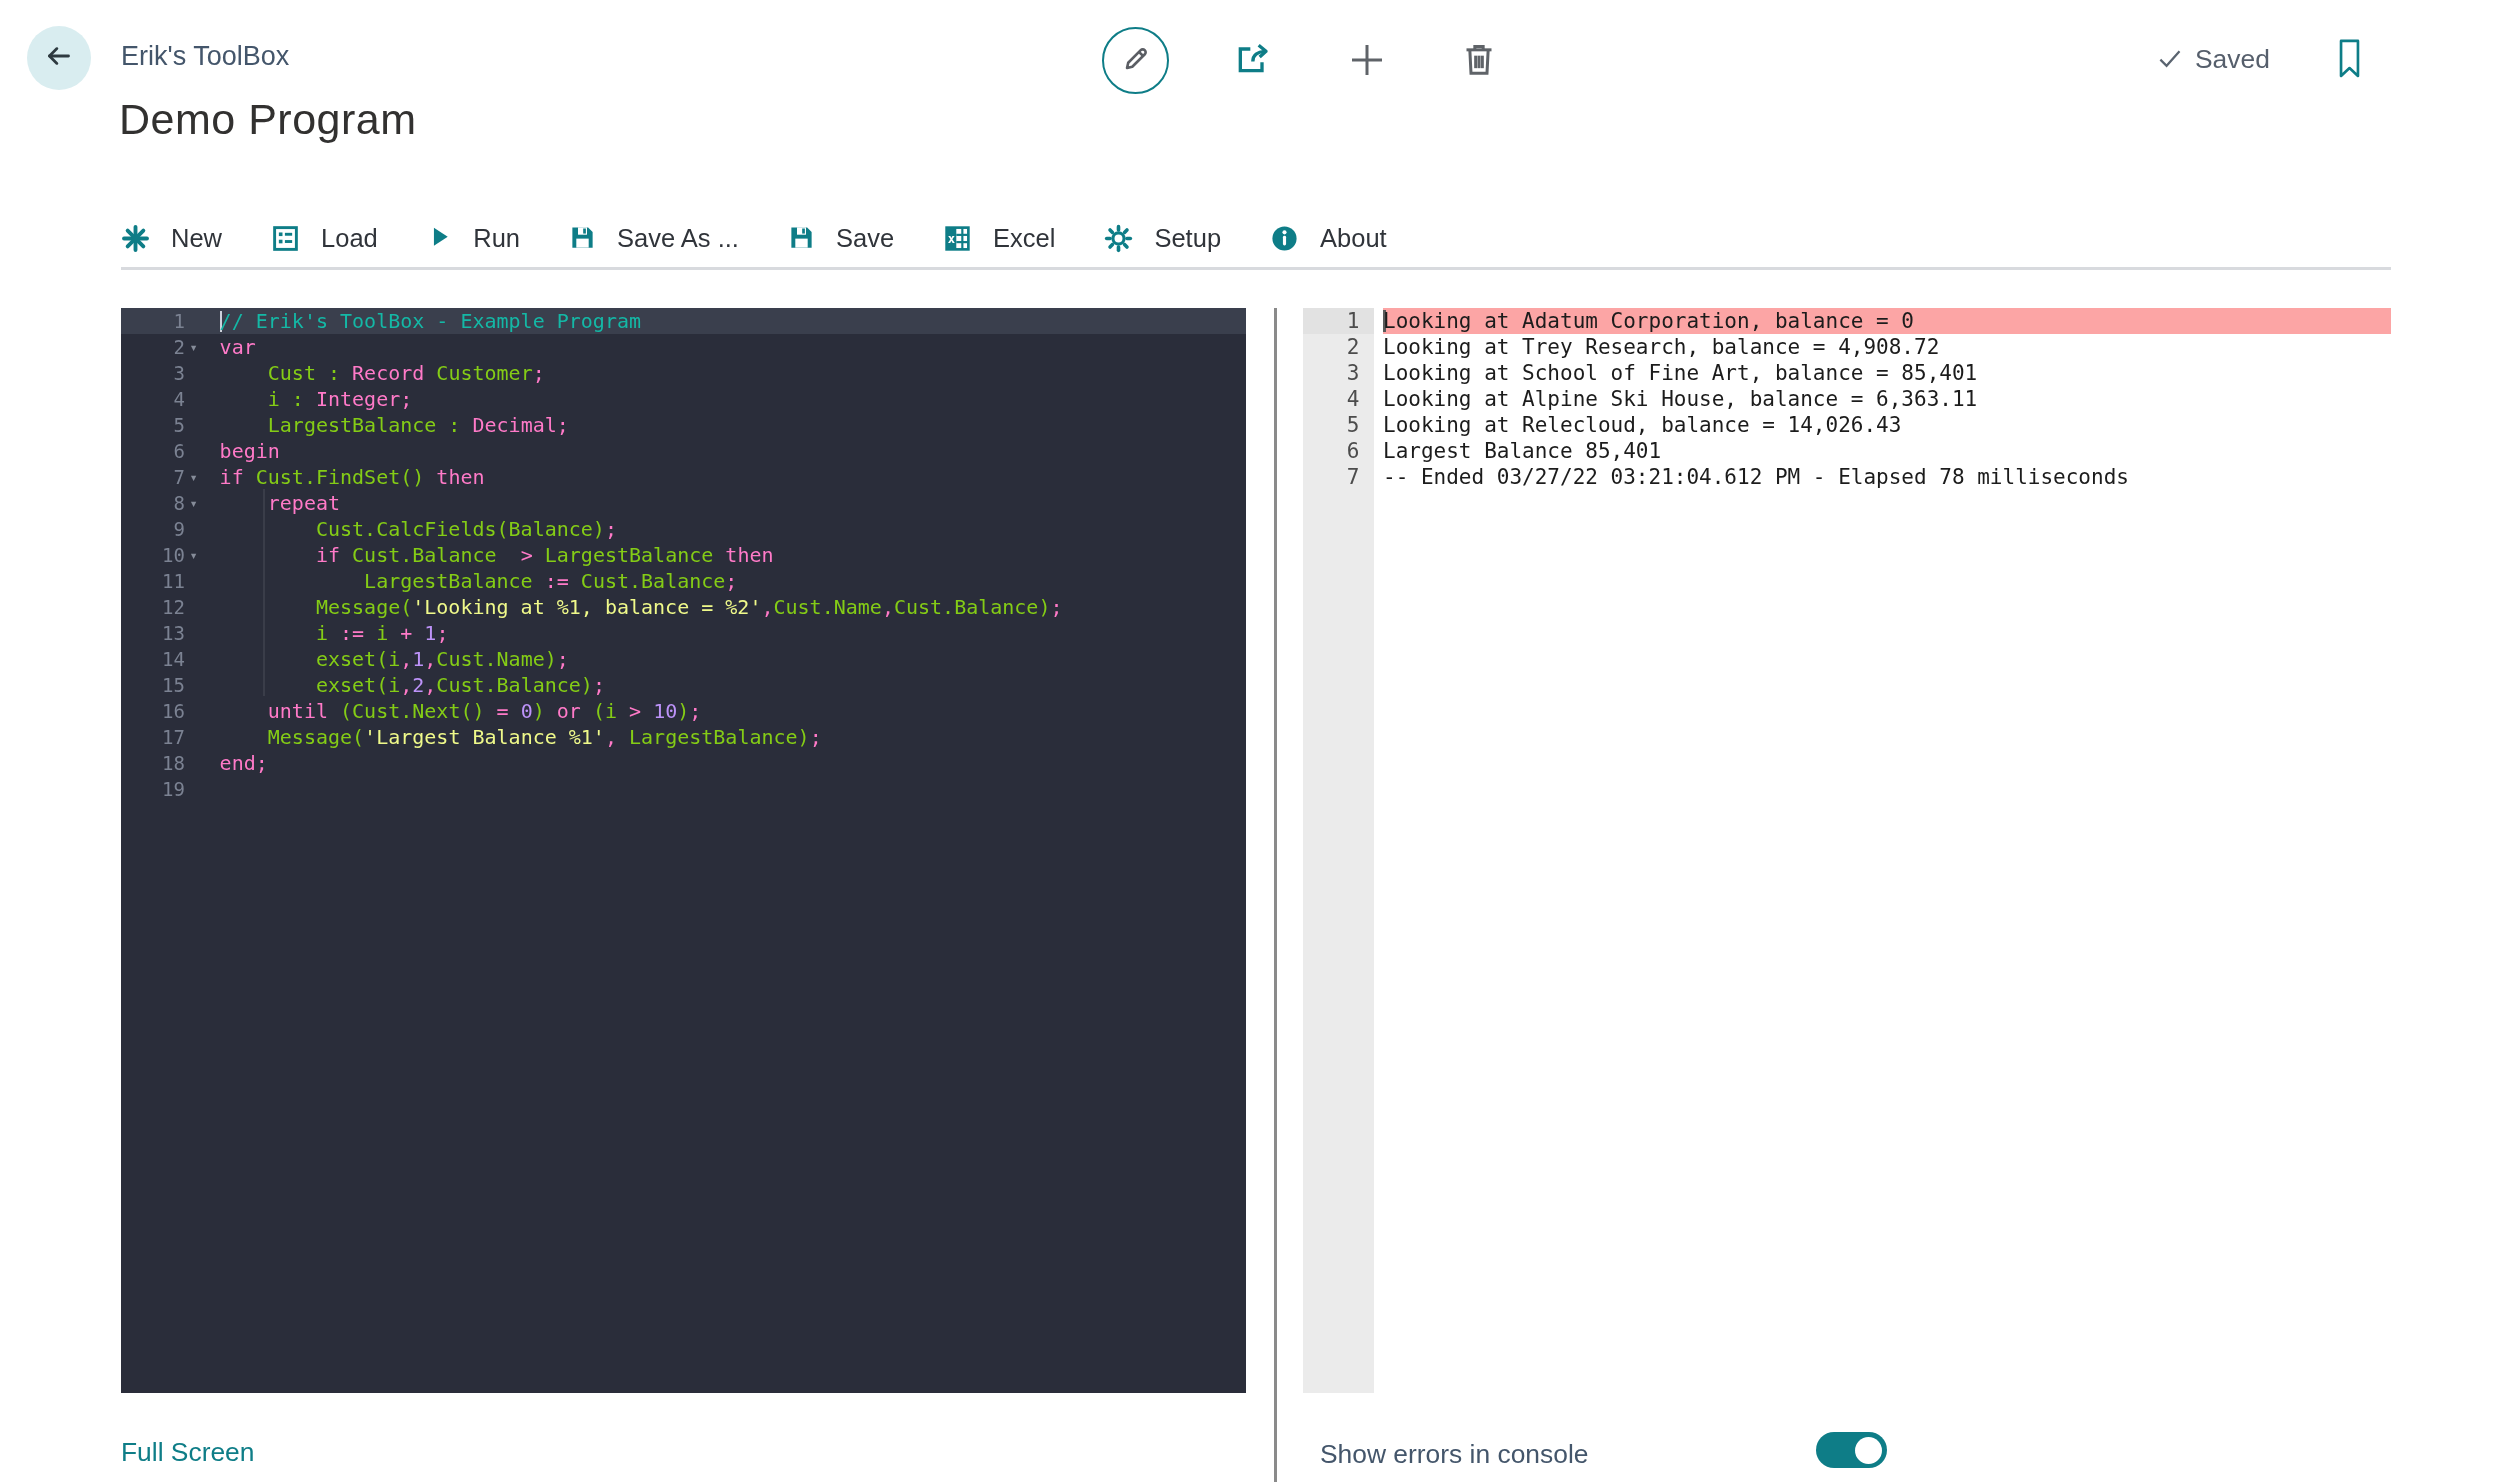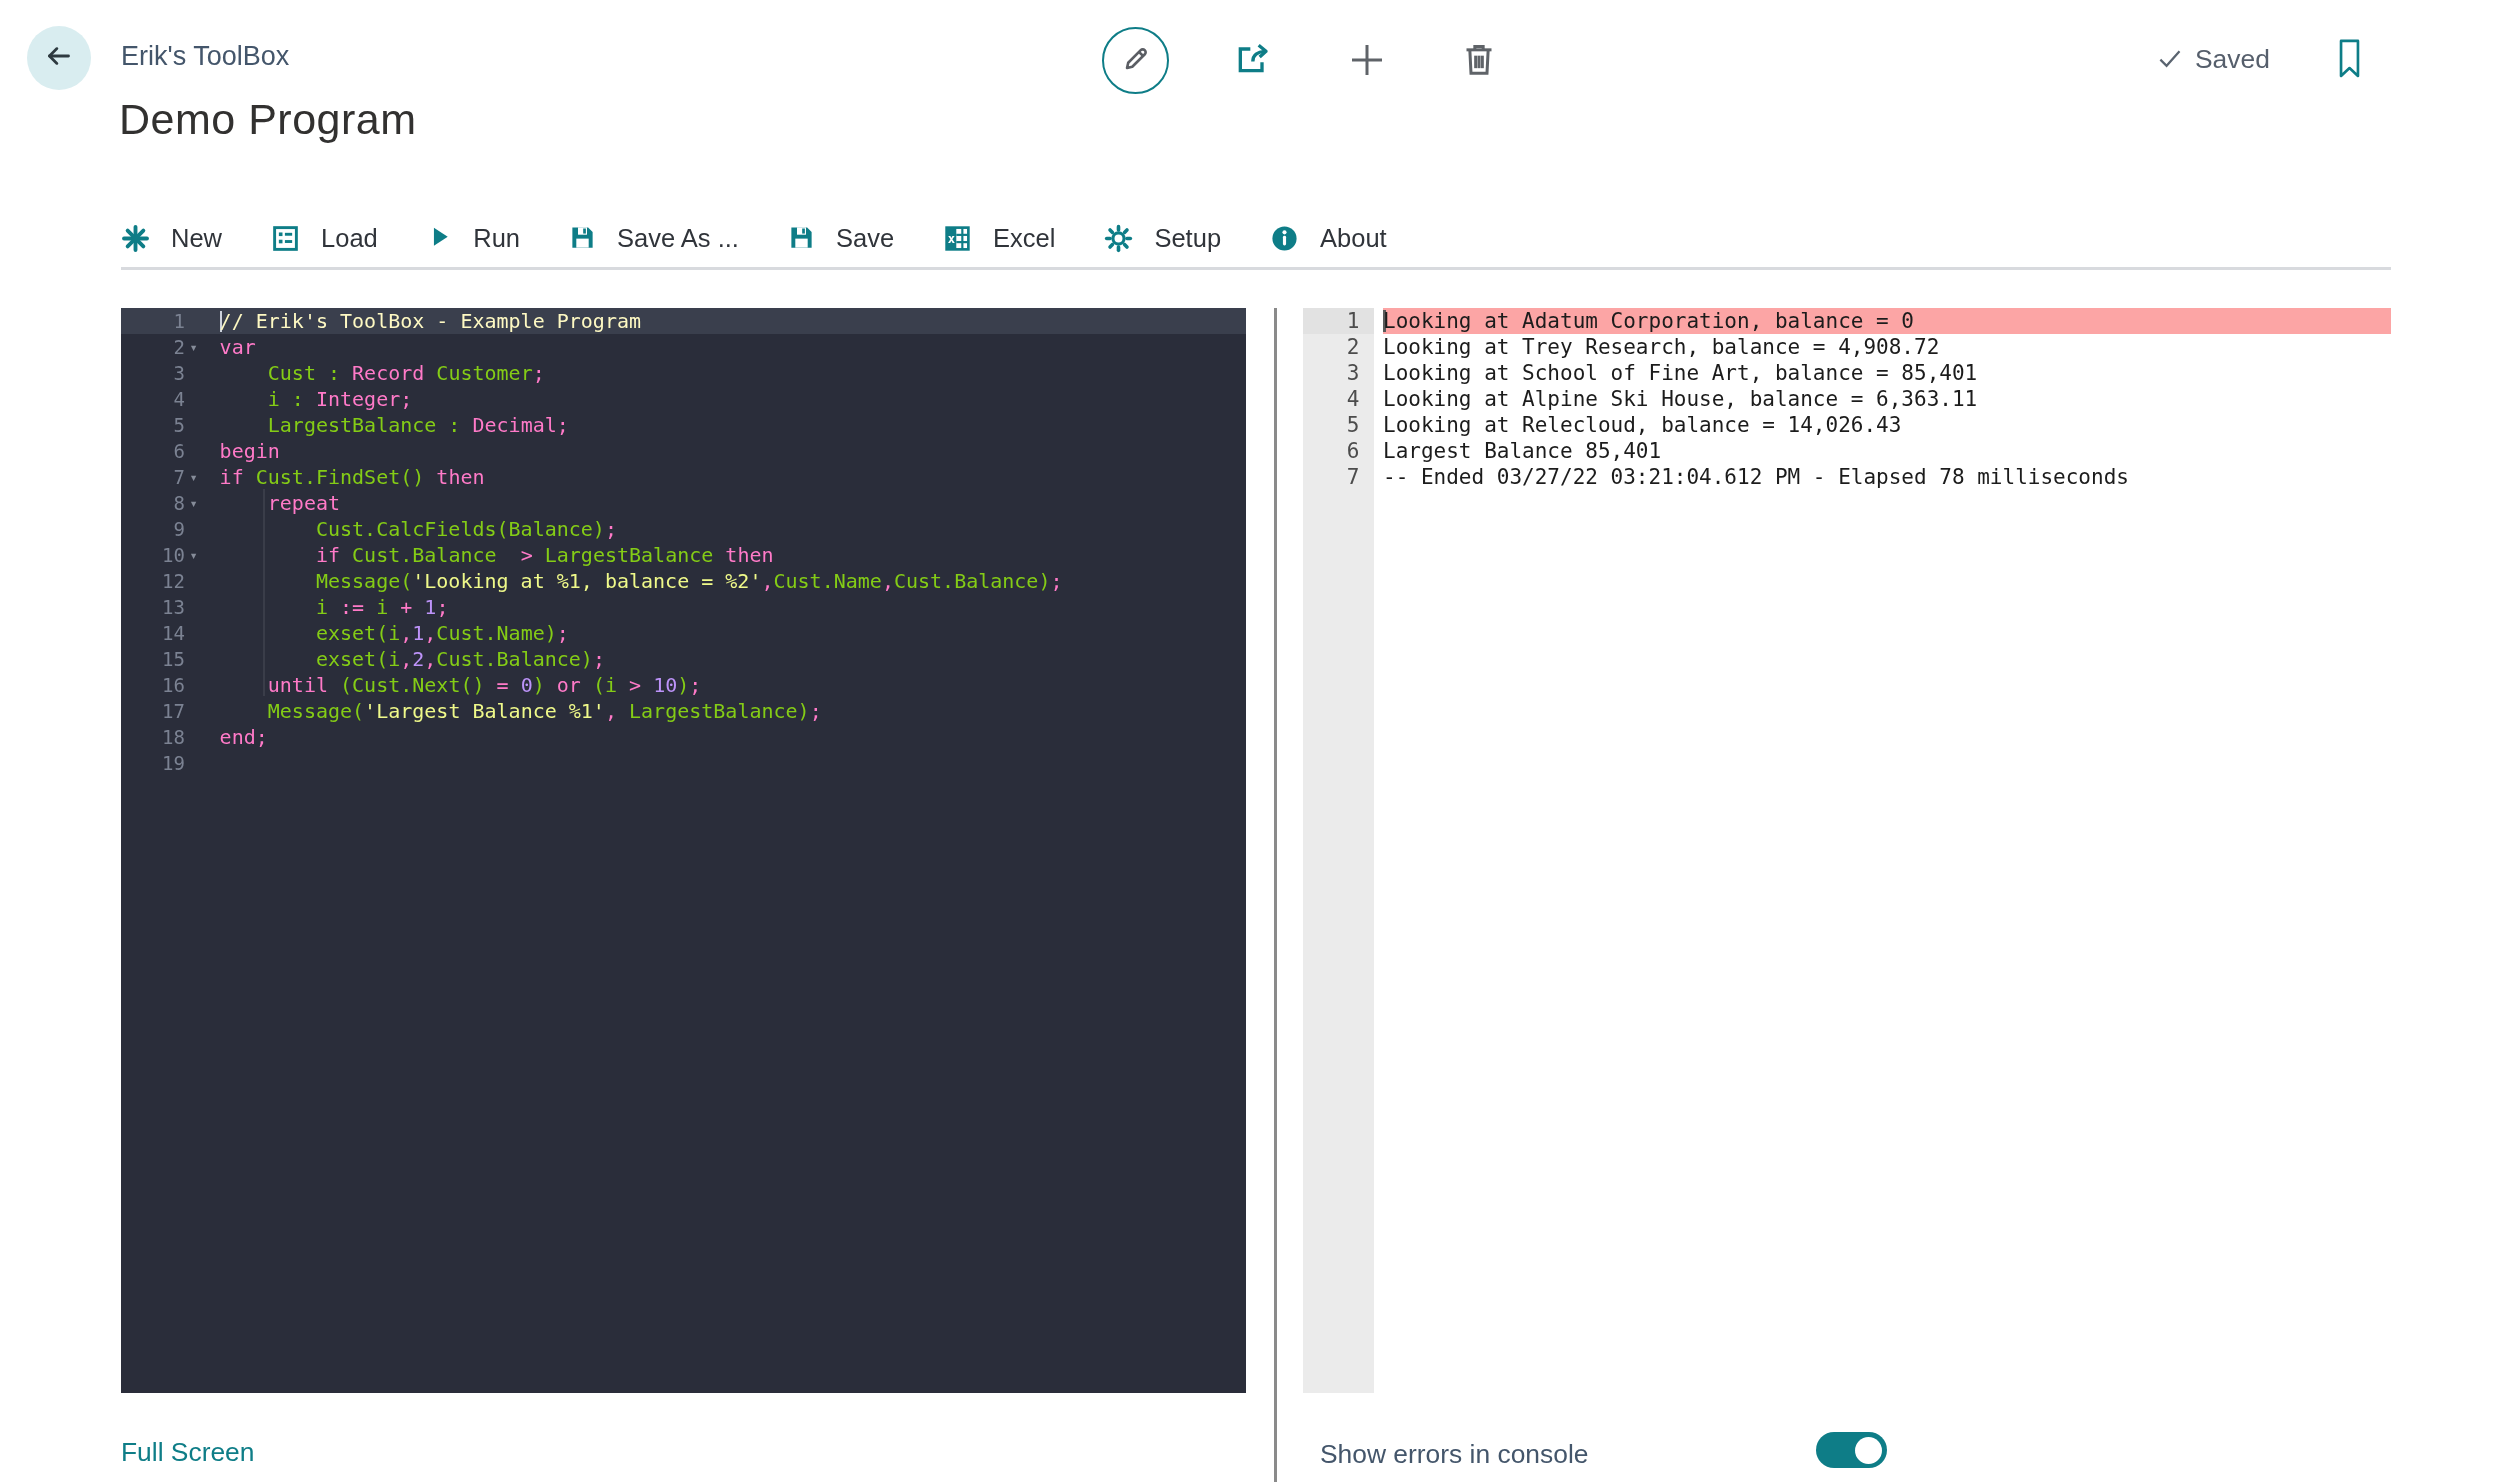--- a/index.html
+++ b/index.html
@@ -32,21 +32,21 @@
   #toolbar-divider{left:121px;top:267px;width:2338px;height:2.7px;background:#d8dade;}
 
   
   #editor{left:121px;top:308px;width:1125px;height:1085px;background:#2a2d3a;
           font-family:"DejaVu Sans Mono","Liberation Mono",monospace;cursor:text;}
   .ed-row{display:flex;height:26px;line-height:26px;font-size:20px;}
   .ed-row.active{background:#3a3f4d;}
   .ed-num{width:64px;text-align:right;color:#7b8292;font-size:19px;flex:none;}
   .ed-fold{width:30px;padding-left:4.6px;color:#868c99;font-size:13.7px;flex:none;}
   .ed-code{white-space:pre;flex:1;}
-  .tok-c{color:#fef9c3;}
+  .tok-c{color:#14b8a6;}
   .tok-k{color:#ff7ac8;}
   .tok-w{color:#84cc16;}
   .tok-s{color:#eff98a;}
   .tok-n{color:#bd93f9;}
   .ed-cursor{display:inline-block;width:2.7px;height:21px;background:#cdd2dc;vertical-align:-3.6px;margin-right:-2.7px;}
   #indent-guide{left:142px;top:181px;width:1.8px;height:207px;background:rgba(255,255,255,0.08);}
 
   
   #pane-divider{left:1274px;top:308px;width:2.7px;height:1174px;background:#8a8a8a;}
 
@@ -303,20 +303,25 @@
         <span class="ed-num">9</span>
         <span class="ed-fold"></span>
         <span class="ed-code"><span class="tok-w">        Cust.CalcFields(Balance)</span><span class="tok-k">;</span></span>
       </div>
       <div class="ed-row">
         <span class="ed-num">10</span>
         <span class="ed-fold">▾</span>
         <span class="ed-code"><span class="tok-w">        </span><span class="tok-k">if</span><span class="tok-w"> Cust.Balance  </span><span class="tok-k">&gt;</span><span class="tok-w"> LargestBalance </span><span class="tok-k">then</span></span>
       </div>
       <div class="ed-row">
+        <span class="ed-num">11</span>
+        <span class="ed-fold"></span>
+        <span class="ed-code"><span class="tok-w">            LargestBalance </span><span class="tok-k">:=</span><span class="tok-w"> Cust.Balance</span><span class="tok-k">;</span></span>
+      </div>
+      <div class="ed-row">
         <span class="ed-num">12</span>
         <span class="ed-fold"></span>
         <span class="ed-code"><span class="tok-w">        Message(</span><span class="tok-s">'Looking at %1, balance = %2'</span><span class="tok-k">,</span><span class="tok-w">Cust.Name</span><span class="tok-k">,</span><span class="tok-w">Cust.Balance)</span><span class="tok-k">;</span></span>
       </div>
       <div class="ed-row">
         <span class="ed-num">13</span>
         <span class="ed-fold"></span>
         <span class="ed-code"><span class="tok-w">        i </span><span class="tok-k">:=</span><span class="tok-w"> i </span><span class="tok-k">+</span><span class="tok-w"> </span><span class="tok-n">1</span><span class="tok-k">;</span></span>
       </div>
       <div class="ed-row">

